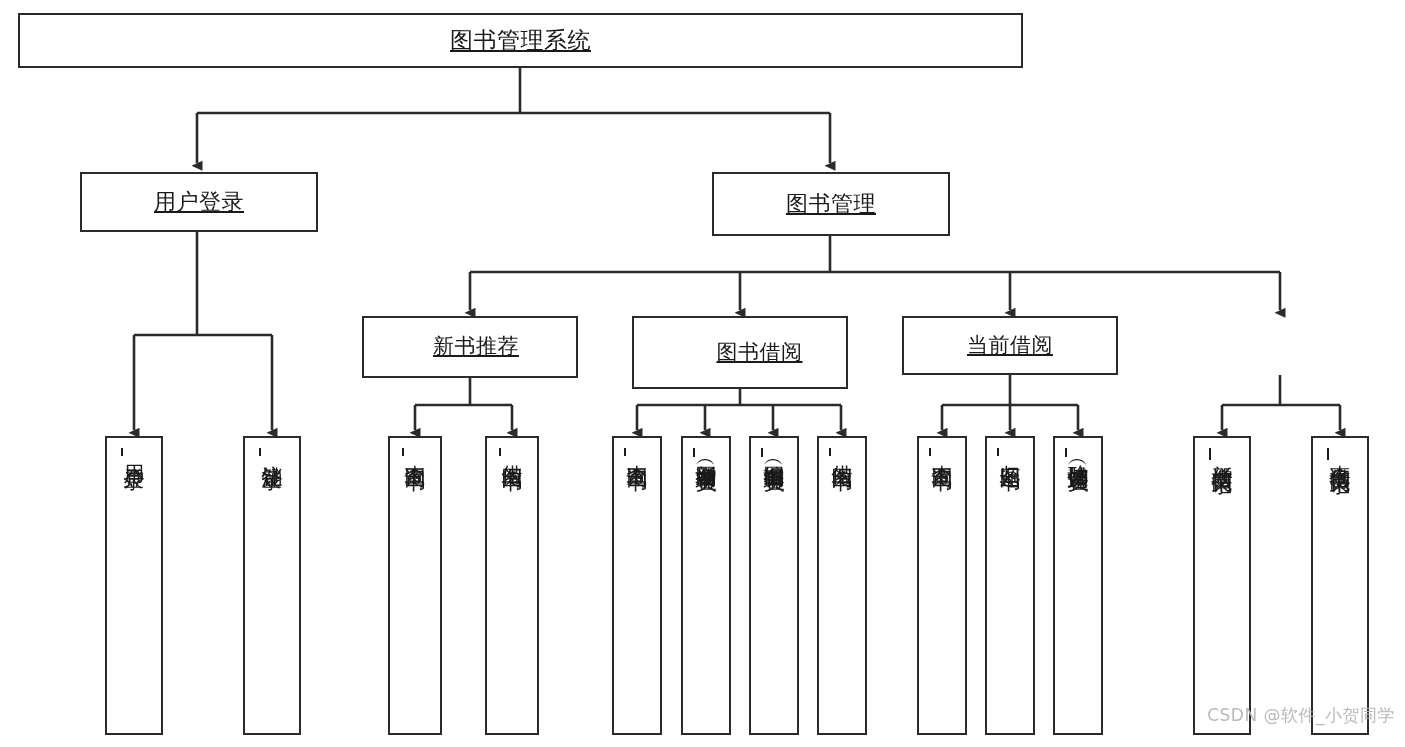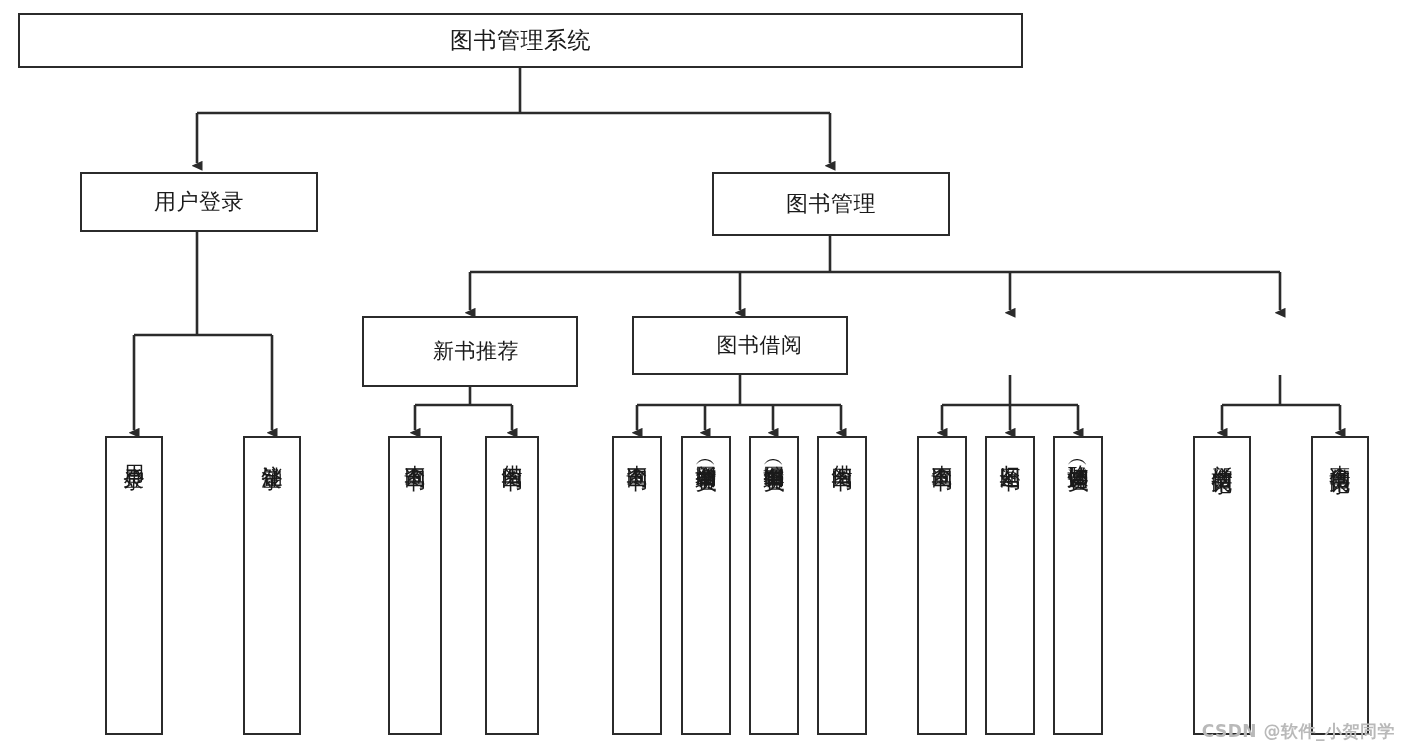--- a/index.html
+++ b/index.html
@@ -33,20 +33,21 @@
     justify-content: center;
     color: #1a1a1a;
     overflow: hidden;
   }
   .node-label {
     display: block;
     text-align: center;
     line-height: 1.12;
     white-space: nowrap;
     letter-spacing: 0.5px;
+    text-decoration: underline;
   }
   .root .node-label { font-size: 23px; }
   .lvl1 .node-label { font-size: 22px; }
   .lvl2 .node-label { font-size: 21px; }
   
   .leaf {
     align-items: flex-start;
     justify-content: center;
     padding-top: 10px;
   }
@@ -56,26 +57,25 @@
     font-size: 21px;
     line-height: 1.05;
     letter-spacing: 2px;
     white-space: nowrap;
     text-align: left;
   }
   .leaf.tall .node-label { letter-spacing: 1px; }
   #watermark {
     position: absolute;
     right: 10px;
-    bottom: 4px;
+    bottom: 20px;
     font-size: 17px;
     color: #b9b9b9;
     letter-spacing: 0.5px;
     white-space: nowrap;
-    font-weight: bold;
   }
 </style>
 </head>
 <body>
 
 <div id="canvas">
 
   <svg id="wires" viewBox="0 0 1405 747" xmlns="http://www.w3.org/2000/svg">
     <defs>
       <marker id="arrow" markerWidth="10" markerHeight="11" refX="2.2" refY="5.5" orient="auto" markerUnits="userSpaceOnUse">
@@ -130,25 +130,28 @@
     <span class="node-label">图书管理系统</span>
   </div>
 
   <div class="node lvl1" style="left:80px; top:172px; width:238px; height:60px;">
     <span class="node-label">用户登录</span>
   </div>
   <div class="node lvl1" style="left:712px; top:172px; width:238px; height:64px;">
     <span class="node-label">图书管理</span>
   </div>
 
-  <div class="node lvl2" style="left:362px; top:316px; width:216px; height:71px;padding-left:12px;">
+  <div class="node lvl2" style="left:362px; top:316px; width:216px; height:62px;padding-left:12px;">
     <span class="node-label">新书推荐</span>
   </div>
-  <div class="node lvl2" style="left:632px; top:316px; width:216px; height:59px;padding-left:39px;">
+  <div class="node lvl2" style="left:632px; top:316px; width:216px; height:73px;padding-left:39px;">
     <span class="node-label">图书借阅</span>
+  </div>
+  <div class="node lvl2" style="left:902px; top:316px; width:216px; height:59px;">
+    <span class="node-label">当前借阅</span>
   </div>
 
   <div class="node leaf" style="left:105px; top:436px; width:58px; height:299px;">
     <span class="node-label">用户登录</span>
   </div>
   <div class="node leaf" style="left:243px; top:436px; width:58px; height:299px;">
     <span class="node-label">注销登录</span>
   </div>
 
   <div class="node leaf" style="left:388px; top:436px; width:54px; height:299px;">

